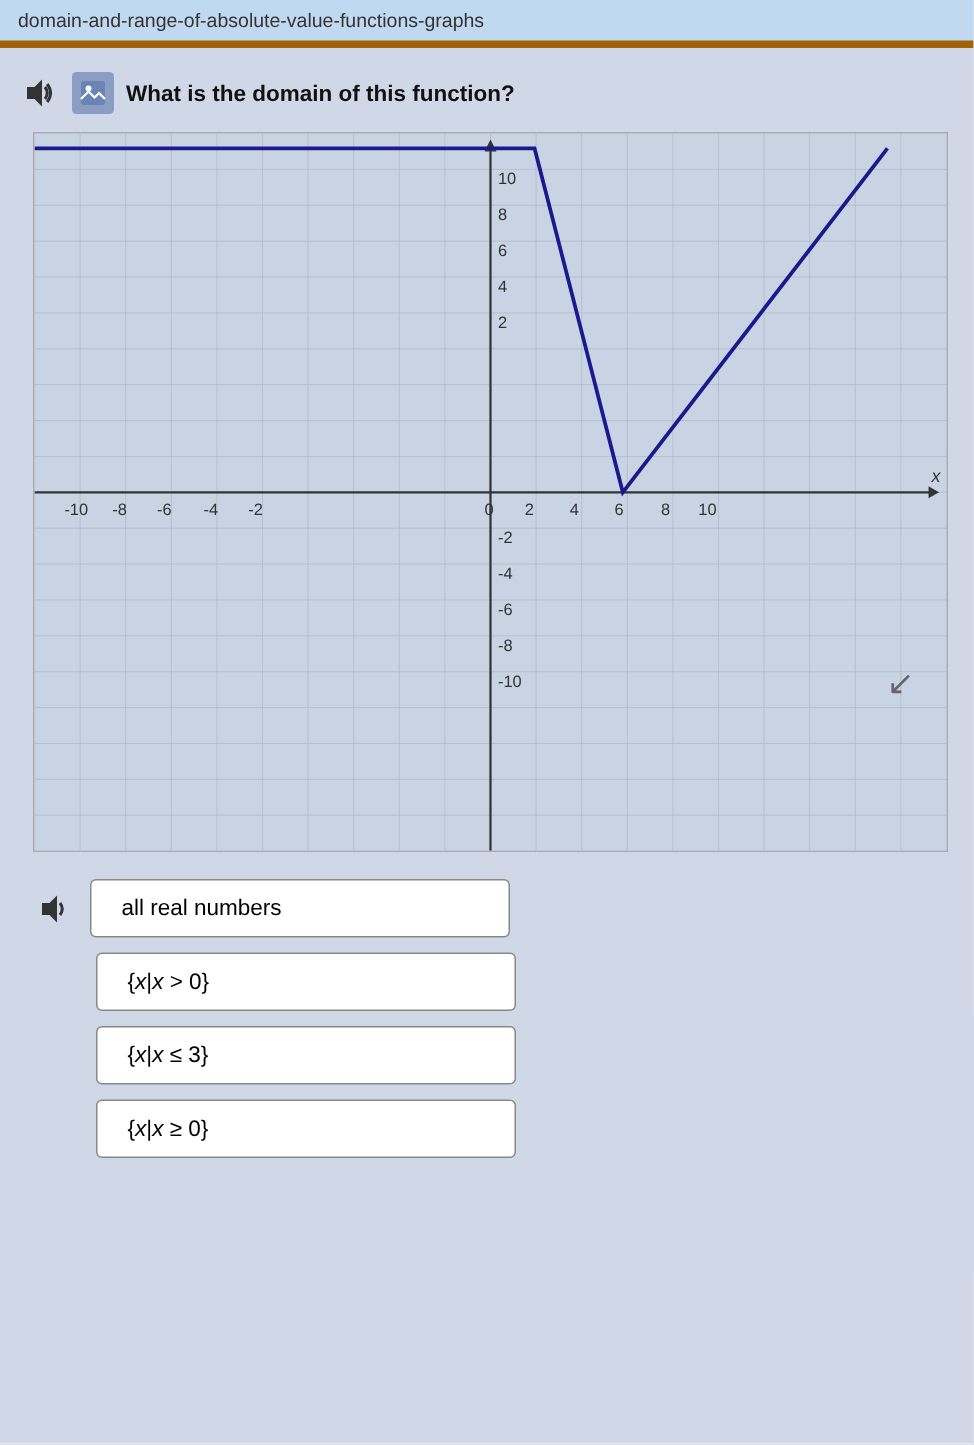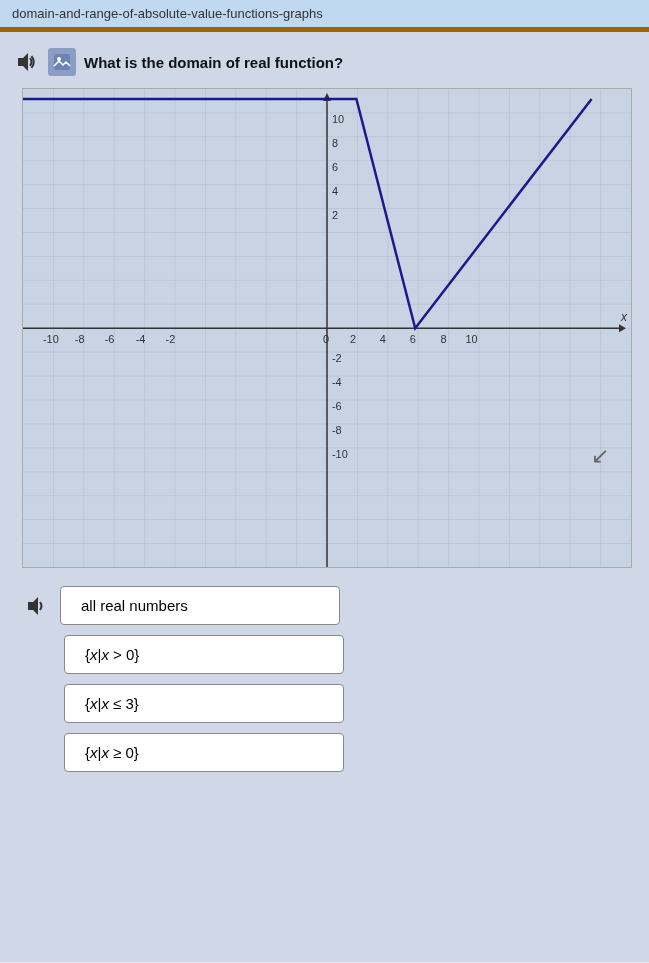--- a/index.html
+++ b/index.html
@@ -105,21 +105,21 @@
         <path d="M16.5,5 Q21,11 16.5,17" stroke="#333" stroke-width="2" fill="none"></path>
       </svg>
     </div>
     <div class="image-icon">
       <svg width="20" height="20" viewBox="0 0 20 20" fill="none">
         <rect x="2" y="2" width="16" height="16" rx="2" fill="#6a85b5"></rect>
         <circle cx="7" cy="7" r="2" fill="white"></circle>
         <path d="M2 14 L7 9 L11 13 L14 10 L18 14" stroke="white" stroke-width="1.5" fill="none"></path>
       </svg>
     </div>
-    <span class="question-text">What is the domain of real function?</span>
+    <span class="question-text">What is the domain of this function?</span>
   </div>
 
   <div class="graph-container">
     <svg class="graph-inner" viewBox="0 0 610 480" xmlns="http://www.w3.org/2000/svg">
 
       <rect width="610" height="480" fill="#c8d4e4"></rect>
 
       <g stroke="#b0b8c8" stroke-width="0.5">
 
         <line x1="30.5" y1="0" x2="30.5" y2="480"></line>

